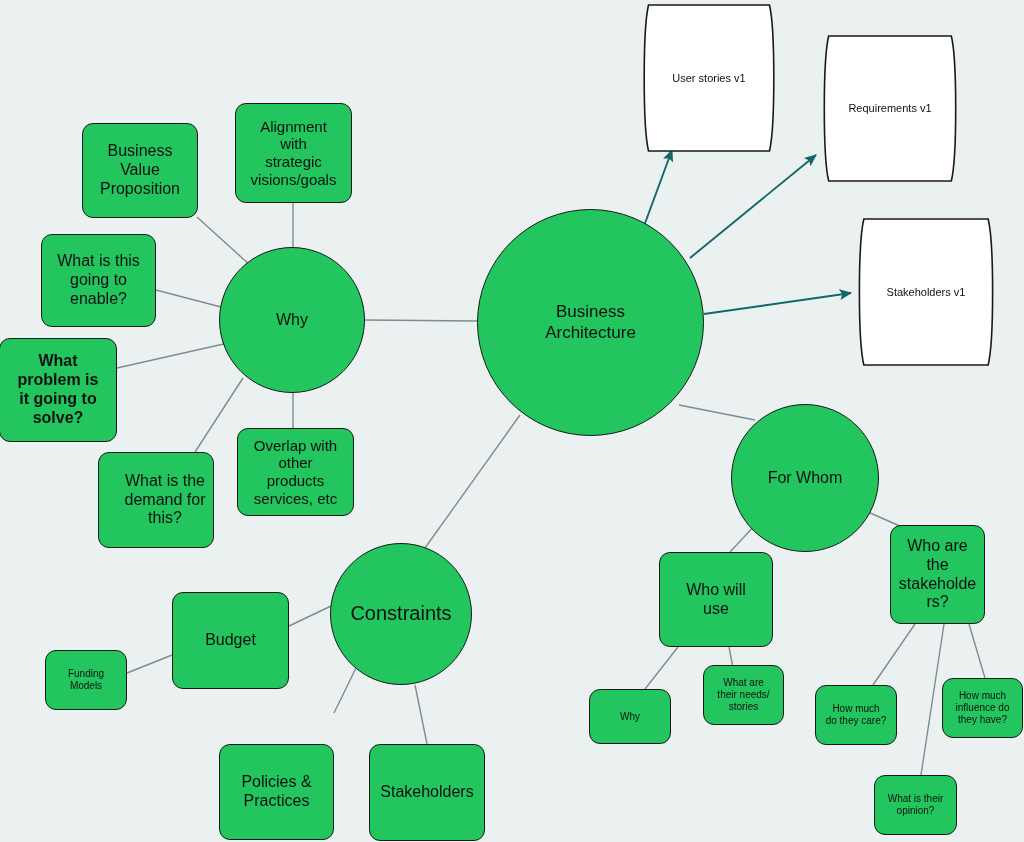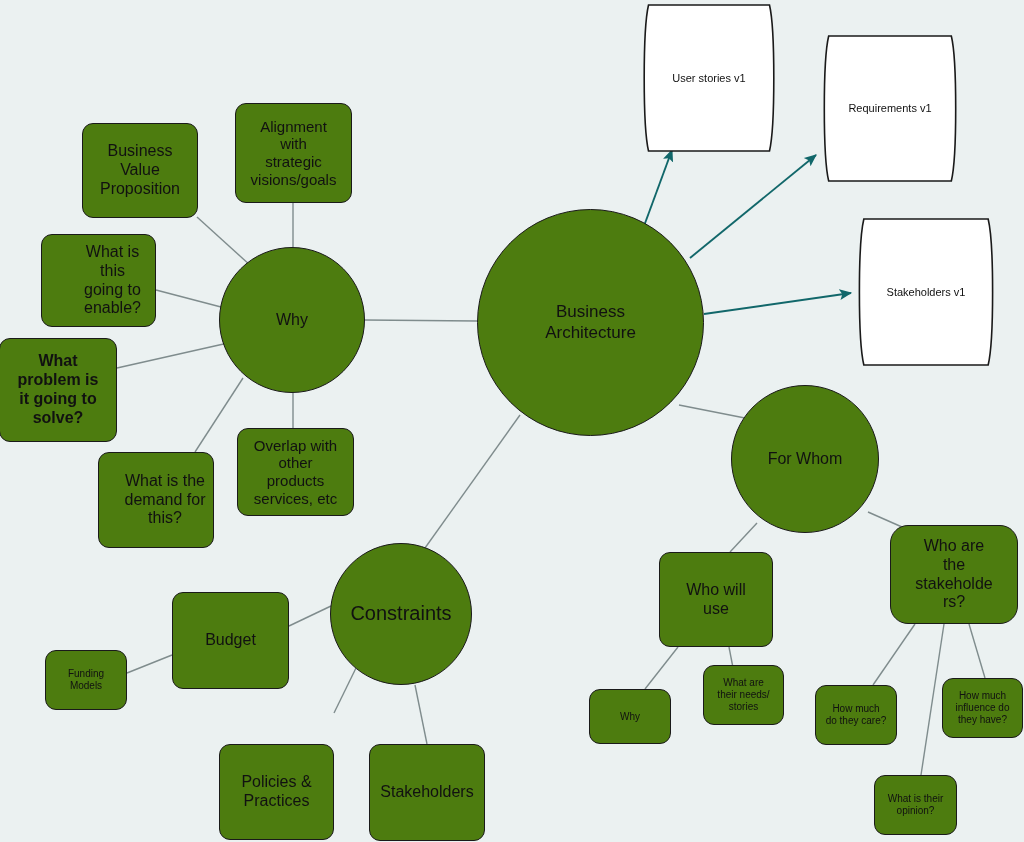--- a/index.html
+++ b/index.html
@@ -22,21 +22,21 @@
     position: absolute;
     left: 0;
     top: 0;
     width: 1024px;
     height: 842px;
     pointer-events: none;
   }
   .node {
     position: absolute;
     box-sizing: border-box;
-    background: #4d7c0f;
+    background: #22c55e;
     border: 1.6px solid #1a1a1a;
     display: flex;
     align-items: center;
     justify-content: center;
     text-align: center;
     color: #111111;
     line-height: 1.18;
     overflow: hidden;
   }
   .node.rect {
@@ -107,21 +107,21 @@
       <div class="node circle" style="left: 477px; top: 209px; width: 227px; height: 227px; font-size: 17px;">
         <span class="lbl">Business
 Architecture</span>
       </div>
       <div class="node circle" style="left: 219px; top: 247px; width: 146px; height: 146px; font-size: 16px;">
         <span class="lbl">Why</span>
       </div>
       <div class="node circle" style="left: 330px; top: 543px; width: 142px; height: 142px; font-size: 20px;">
         <span class="lbl">Constraints</span>
       </div>
-      <div class="node circle" style="left: 731px; top: 385px; width: 148px; height: 148px; font-size: 16px;">
+      <div class="node circle" style="left: 731px; top: 404px; width: 148px; height: 148px; font-size: 16px;">
         <span class="lbl">For Whom</span>
       </div>
       <div class="node barrel" style="left: 637px; top: 2px; width: 144px; height: 152px; font-size: 11px;">
         <svg class="barrel-svg" viewBox="0 0 100 100" preserveAspectRatio="none">
           <path d="M8,2 L92,2 C96,18 96,82 92,98 L8,98 C4,82 4,18 8,2 Z" fill="#ffffff" stroke="#1a1a1a" stroke-width="1.6" vector-effect="non-scaling-stroke"></path>
         </svg>
         <span class="lbl barrel-label">User stories v1</span>
       </div>
       <div class="node barrel" style="left: 817px; top: 33px; width: 146px; height: 151px; font-size: 11px;">
         <svg class="barrel-svg" viewBox="0 0 100 100" preserveAspectRatio="none">
@@ -139,21 +139,21 @@
         <span class="lbl">Business
 Value
 Proposition</span>
       </div>
       <div class="node rect" style="left: 235px; top: 103px; width: 117px; height: 100px; font-size: 15px;">
         <span class="lbl">Alignment
 with
 strategic
 visions/goals</span>
       </div>
-      <div class="node rect" style="left: 41px; top: 234px; width: 115px; height: 93px; font-size: 16px; padding-left: 28px;">
+      <div class="node rect" style="left: 41px; top: 234px; width: 115px; height: 93px; font-size: 16px;">
         <span class="lbl">What is this
 going to
 enable?</span>
       </div>
       <div class="node rect" style="left: -1px; top: 338px; width: 118px; height: 104px; font-size: 16px; font-weight: bold;">
         <span class="lbl">What
 problem is
 it going to
 solve?</span>
       </div>
@@ -179,21 +179,21 @@
         <span class="lbl">Policies &amp;
 Practices</span>
       </div>
       <div class="node rect" style="left: 369px; top: 744px; width: 116px; height: 97px; font-size: 16px;">
         <span class="lbl">Stakeholders</span>
       </div>
       <div class="node rect" style="left: 659px; top: 552px; width: 114px; height: 95px; font-size: 16px;">
         <span class="lbl">Who will
 use</span>
       </div>
-      <div class="node rect" style="left: 890px; top: 525px; width: 128px; height: 99px; font-size: 16px; border-radius: 18px;">
+      <div class="node rect" style="left: 890px; top: 525px; width: 95px; height: 99px; font-size: 16px;">
         <span class="lbl">Who are
 the
 stakeholde
 rs?</span>
       </div>
       <div class="node rect" style="left: 589px; top: 689px; width: 82px; height: 55px; font-size: 10px;">
         <span class="lbl">Why</span>
       </div>
       <div class="node rect" style="left: 703px; top: 665px; width: 81px; height: 60px; font-size: 10px;">
         <span class="lbl">What are

